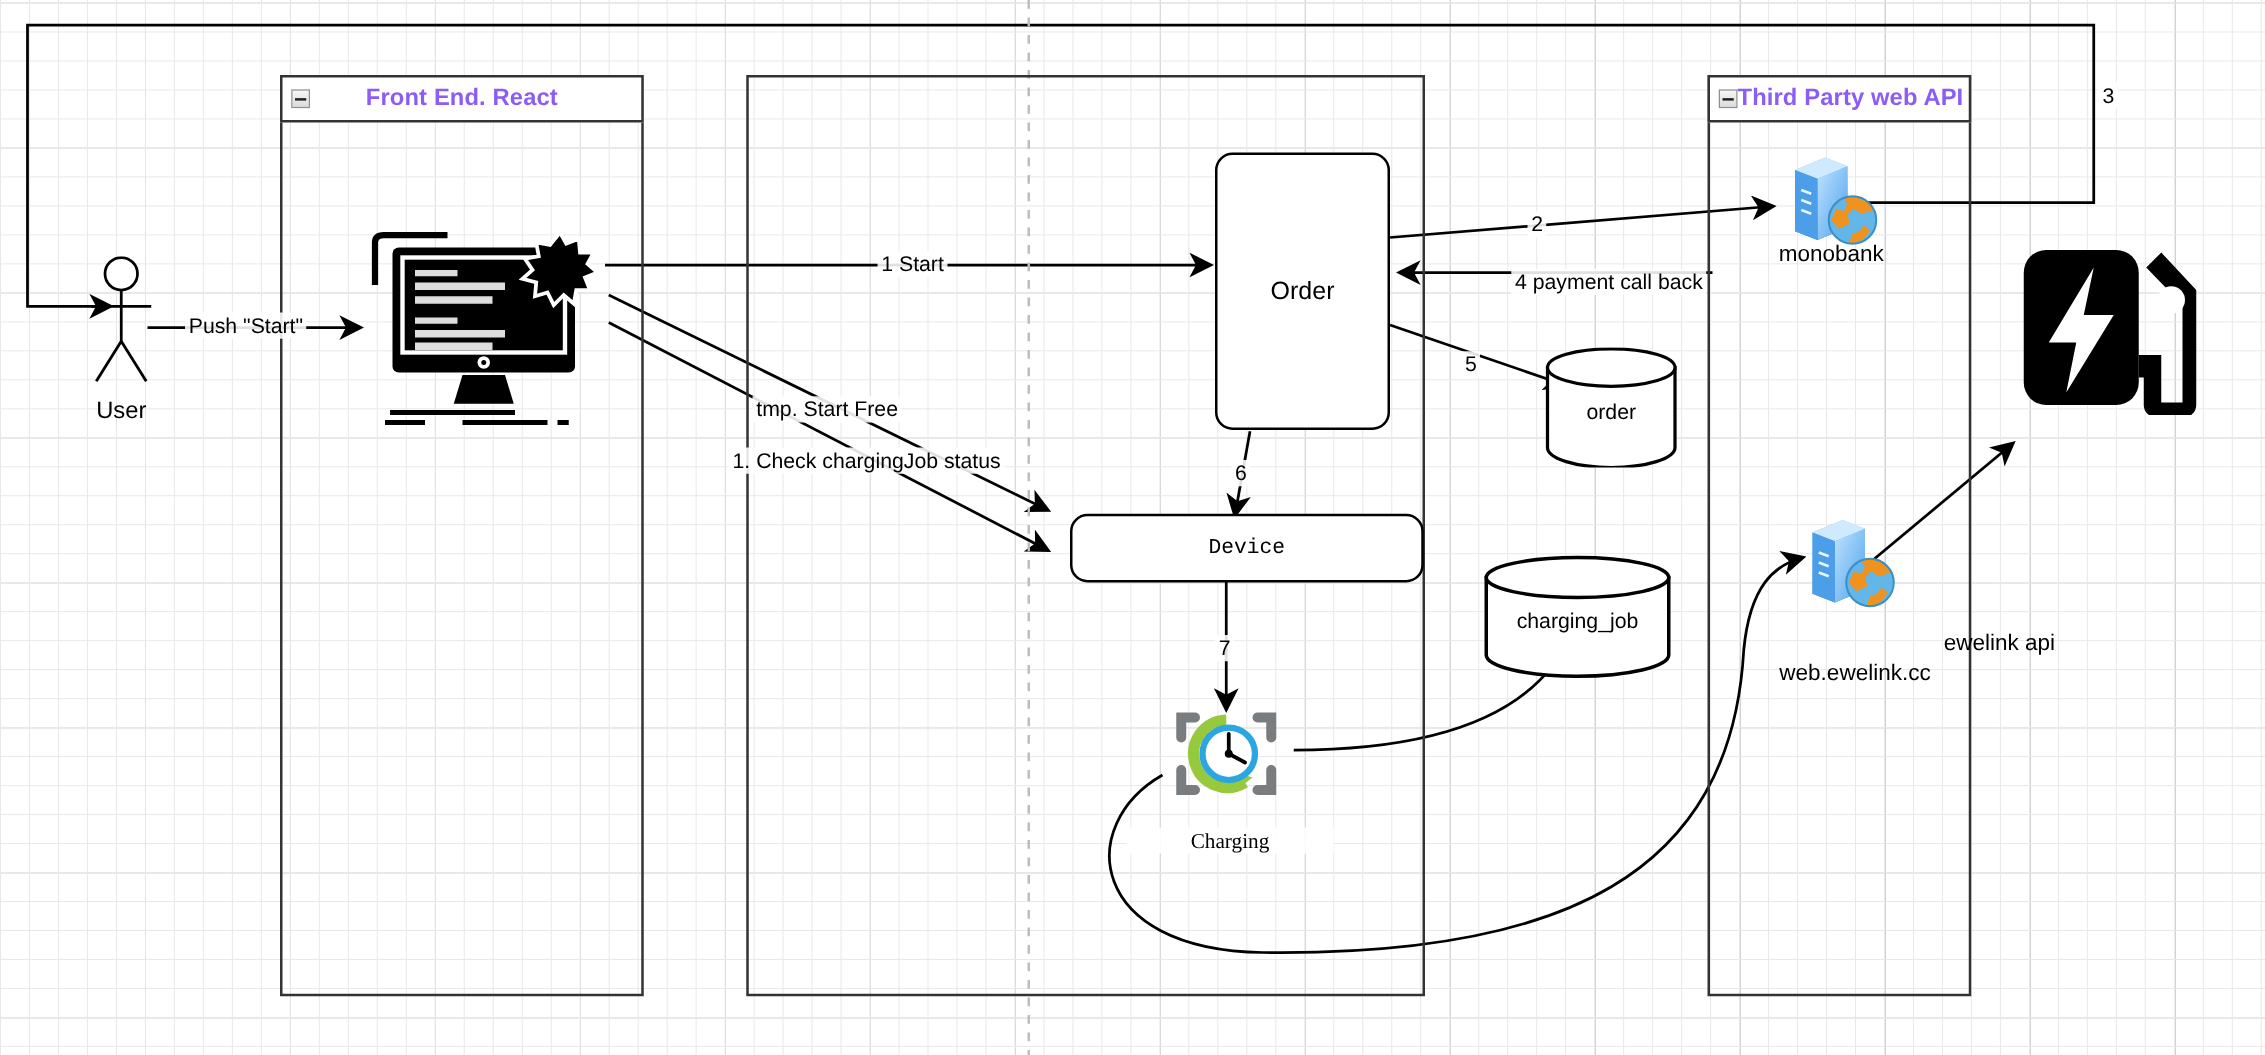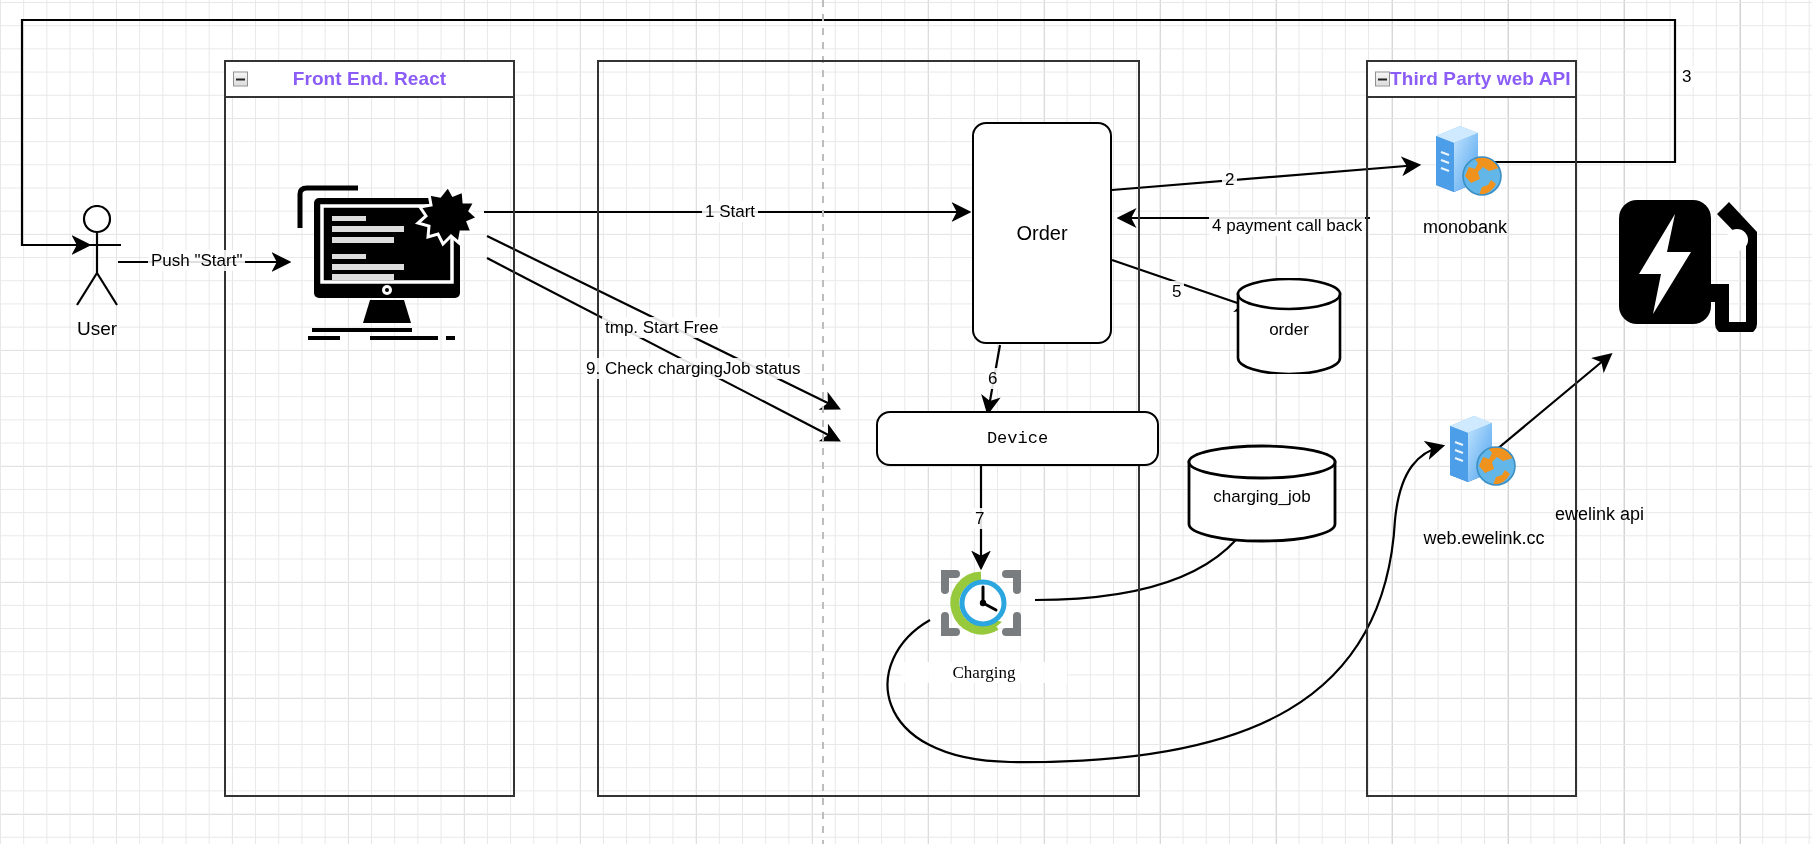--- a/index.html
+++ b/index.html
@@ -219,21 +219,21 @@
         <path d="M30,0 L35,9 L45,5 L46,16 L57,16 L52,25 L60,32 L50,36 L54,46 L43,46 L41,57 L33,50 L25,58 L20,48 L10,51 L11,40 L0,37 L8,30 L2,21 L13,19 L11,8 L22,10 Z" fill="#000" stroke="#fff" stroke-width="3"></path>
         <circle cx="30" cy="29" r="17" fill="#000"></circle>
       </g>
     </svg>
   </div>
 
   <div class="node rounded-lg sans" style="left:972px; top:122px; width:140px; height:222px;">
     <span>Order</span>
   </div>
 
-  <div class="node rounded-lg mono" style="left:876px; top:411px; width:283px; height:55px;">
+  <div class="node rounded-lg mono" style="left:856px; top:411px; width:283px; height:55px;">
     <span>Device</span>
   </div>
 
   <div class="iconwrap" style="left:940px; top:568px;">
     <svg width="82" height="72" viewBox="0 0 82 72">
 
       <path d="M16,6 L5,6 L5,22" fill="none" stroke="#7a7d80" stroke-width="8" stroke-linecap="round"></path>
       <path d="M5,48 L5,64 L16,64" fill="none" stroke="#7a7d80" stroke-width="8" stroke-linecap="round"></path>
       <path d="M66,6 L77,6 L77,22" fill="none" stroke="#7a7d80" stroke-width="8" stroke-linecap="round"></path>
       <path d="M77,48 L77,64 L66,64" fill="none" stroke="#7a7d80" stroke-width="8" stroke-linecap="round"></path>
@@ -285,21 +285,21 @@
       <line x1="15" y1="30" x2="23" y2="33" stroke="#eaf6ff" stroke-width="2"></line>
       <line x1="15" y1="38" x2="23" y2="41" stroke="#eaf6ff" stroke-width="2"></line>
       <line x1="15" y1="46" x2="23" y2="49" stroke="#eaf6ff" stroke-width="2"></line>
 
       <circle cx="56" cy="54" r="19" fill="#63b6e8"></circle>
       <path d="M56,35 a19,19 0 0 1 17,11 l-10,3 -6,-4 -5,5 2,7 -9,4 -6,-7 4,-9 6,2 3,-6 -4,-5 z" fill="#f0921e"></path>
       <path d="M70,62 a19,19 0 0 1 -17,11 l3,-8 6,-2 3,-5 z" fill="#f0921e"></path>
       <circle cx="56" cy="54" r="19" fill="none" stroke="#3a8fc4" stroke-width="1.6"></circle>
     </svg>
   </div>
-  <div class="lbl center" style="left:1400px; top:216px; width:130px; font-size:18px;">monobank</div>
+  <div class="lbl center" style="left:1400px; top:192px; width:130px; font-size:18px;">monobank</div>
 
   <div class="iconwrap" style="left:1440px; top:412px;">
     <svg width="78" height="78" viewBox="0 0 78 78">
       <defs>
         <linearGradient id="srvA2" x1="0" y1="0" x2="1" y2="1">
           <stop offset="0" stop-color="#bfe3fd"></stop>
             <stop offset="1" stop-color="#4ea1ef"></stop>
         </linearGradient>
         <linearGradient id="srvB2" x1="0" y1="0" x2="0" y2="1">
           <stop offset="0" stop-color="#8cc9fb"></stop>
@@ -330,21 +330,21 @@
       <circle cx="120" cy="48" r="11" fill="#fff"></circle>
     </svg>
   </div>
 
   <div class="lbl bg" style="left:148px; top:250px;">Push "Start"</div>
 
   <div class="lbl bg" style="left:702px; top:201px;">1 Start</div>
 
   <div class="lbl bg" style="left:602px; top:317px;">tmp. Start Free</div>
 
-  <div class="lbl bg" style="left:583px; top:358px;">9. Check chargingJob status</div>
+  <div class="lbl bg" style="left:583px; top:358px;">1. Check chargingJob status</div>
 
   <div class="lbl bg num" style="left:1222px; top:169px;">2</div>
 
   <div class="lbl bg num" style="left:1679px; top:66px;">3</div>
 
   <div class="lbl bg" style="left:1209px; top:215px;">4 payment call back</div>
 
   <div class="lbl bg num" style="left:1169px; top:281px;">5</div>
 
   <div class="lbl bg num" style="left:985px; top:368px;">6</div>

